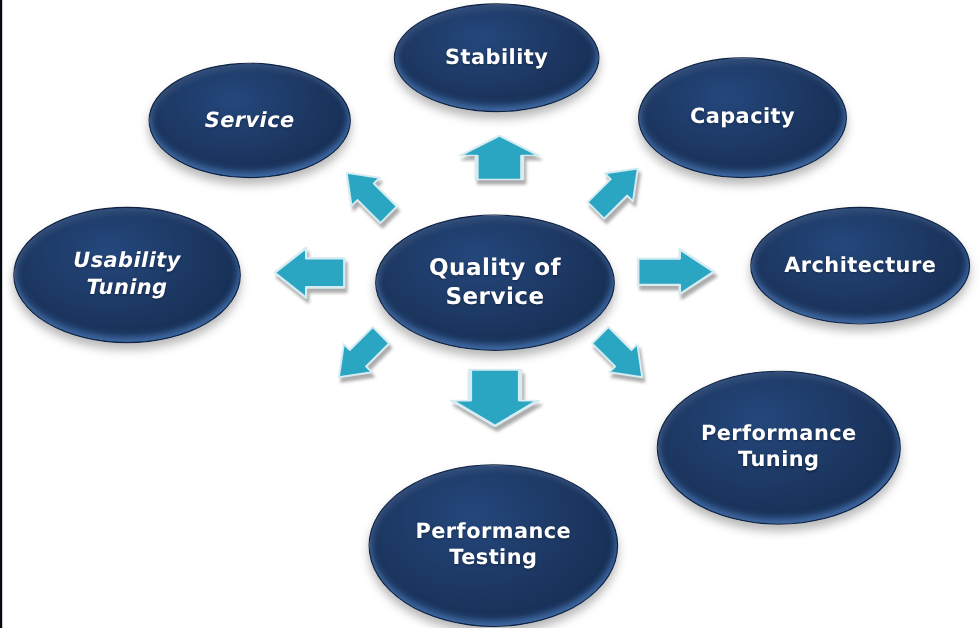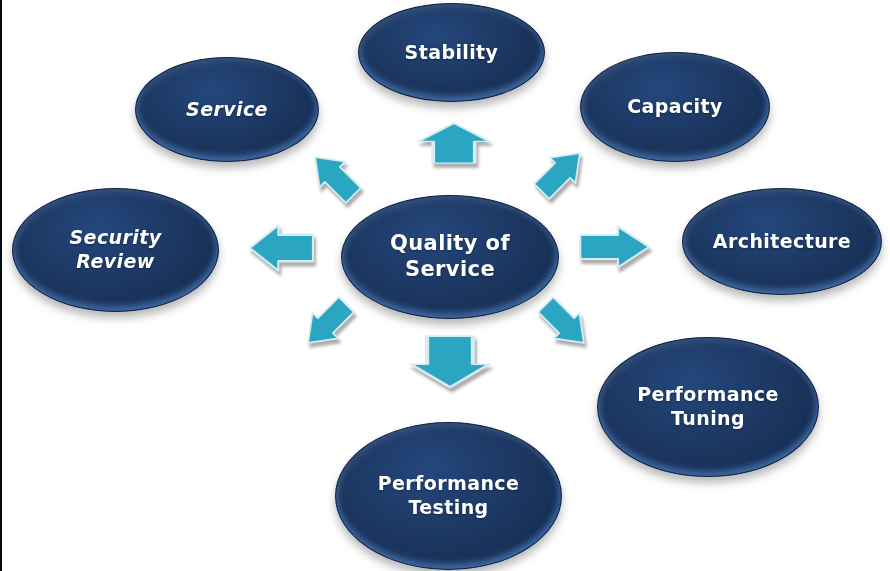--- a/index.html
+++ b/index.html
@@ -94,21 +94,21 @@
   <div class="node" id="node-architecture">
     <span class="lbl">Architecture</span>
   </div>
   <div class="node" id="node-perf-tuning">
     <span class="lbl">Performance Tuning</span>
   </div>
   <div class="node" id="node-perf-testing">
     <span class="lbl">Performance Testing</span>
   </div>
   <div class="node italic" id="node-usability">
-    <span class="lbl">Security Review</span>
+    <span class="lbl">Usability Tuning</span>
   </div>
   <div class="node italic" id="node-security">
     <span class="lbl">Service</span>
   </div>
 
   <div class="node" id="node-center">
     <span class="lbl">Quality of Service</span>
   </div>
 
   <span class="arrow" id="arrow-up">

